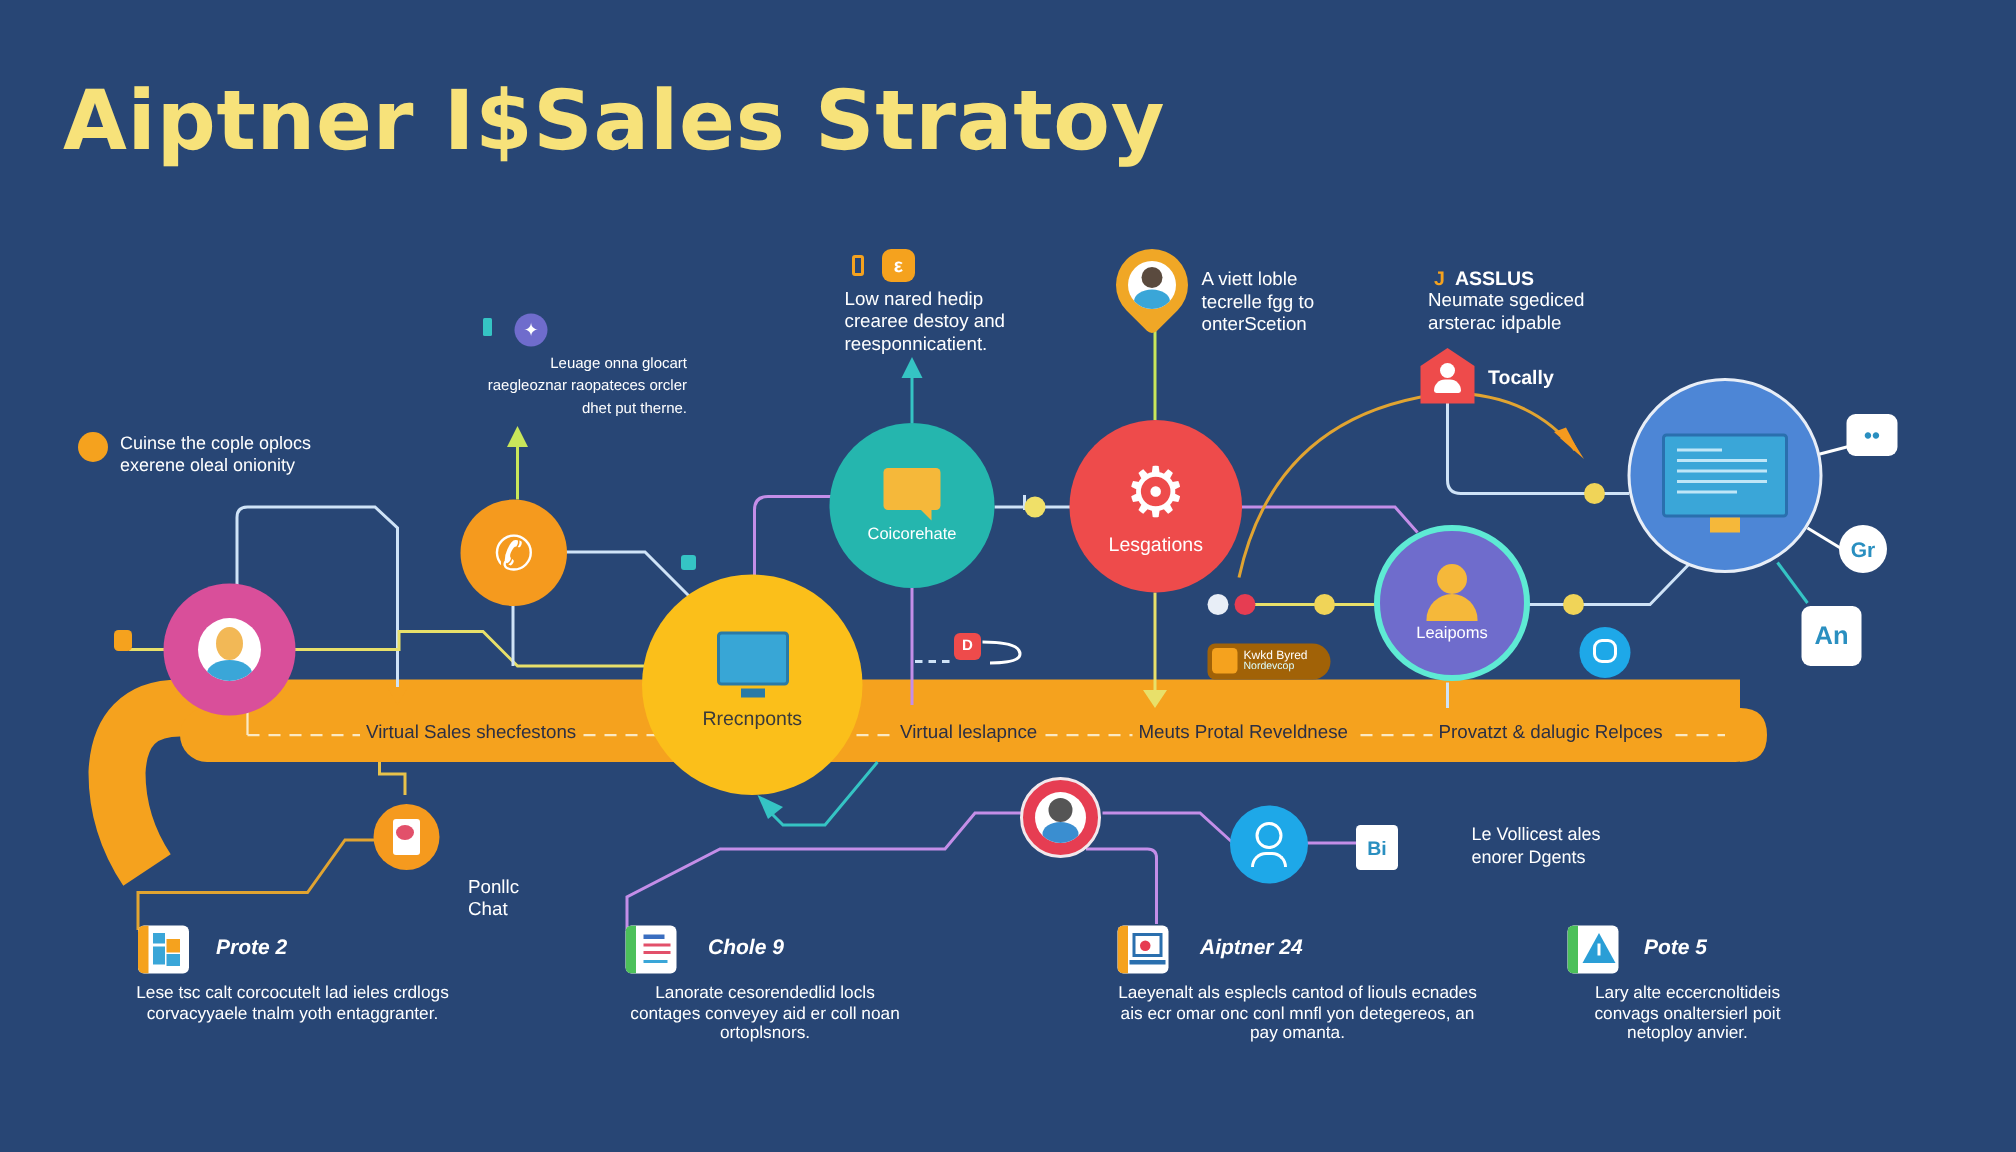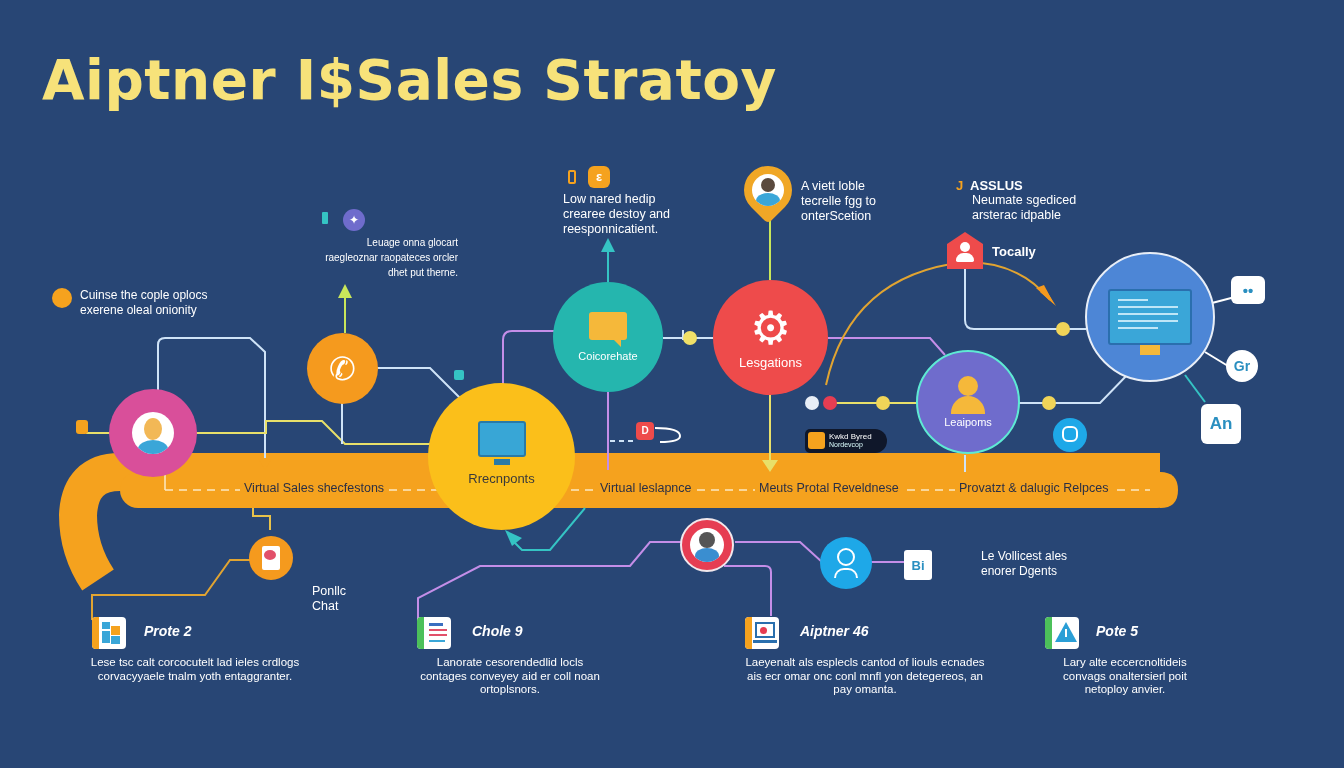--- a/index.html
+++ b/index.html
@@ -103,21 +103,21 @@
 
 <div class="abs" style="left:744px;top:166px;width:48px;height:48px;border-radius:50% 50% 50% 10%;background:#f0a726;transform:rotate(-45deg);"></div>
 <div class="abs dot" style="left:752px;top:174px;width:32px;height:32px;background:#fff;overflow:hidden;">
   <div style="position:absolute;left:9px;top:4px;width:14px;height:14px;border-radius:50%;background:#5a4a3e;"></div>
   <div style="position:absolute;left:4px;top:19px;width:24px;height:16px;border-radius:50%;background:#3aa6d8;"></div>
 </div>
 <div class="abs note" style="left:801px;top:179px;width:90px;font-size:12.5px;">A viett loble tecrelle fgg to onterScetion</div>
 
 <div class="abs" style="left:956px;top:178px;color:#f5a21e;font-size:13px;font-weight:bold;">J</div>
 <div class="abs note-title" style="left:970px;top:178px;font-size:13px;">ASSLUS</div>
-<div class="abs note" style="left:952px;top:193px;width:120px;font-size:12.5px;margin-left:20px;">Neumate sgediced arsterac idpable</div>
+<div class="abs note" style="left:952px;top:193px;width:120px;font-size:12.5px;">Neumate sgediced arsterac idpable</div>
 
 <div class="abs" style="left:947px;top:244px;width:36px;height:25px;background:#ee4b4b;">
   <div style="position:absolute;left:0;top:-12px;width:0;height:0;border-left:18px solid transparent;border-right:18px solid transparent;border-bottom:12px solid #ee4b4b;"></div>
   <div style="position:absolute;left:13px;top:-2px;width:10px;height:10px;border-radius:50%;background:#fff;"></div>
   <div style="position:absolute;left:9px;top:9px;width:18px;height:9px;border-radius:9px 9px 2px 2px;background:#fff;"></div>
 </div>
 <div class="abs note-title" style="left:992px;top:244px;font-size:13px;">Tocally</div>
 
 <div class="node" style="left:109px;top:389px;width:88px;height:88px;background:#d94f9a;">
   <div style="width:42px;height:42px;border-radius:50%;background:#fff;position:relative;overflow:hidden;">
@@ -153,27 +153,27 @@
   <div style="font-size:46px;color:#fff;line-height:1;">⚙</div>
   <div class="node-label" style="font-size:13px;">Lesgations</div>
 </div>
 
 <div class="abs dot" style="left:805px;top:396px;width:14px;height:14px;background:#e8eef7;"></div>
 <div class="abs dot" style="left:823px;top:396px;width:14px;height:14px;background:#e63d52;"></div>
 <div class="abs dot" style="left:876px;top:396px;width:14px;height:14px;background:#f0d458;"></div>
 <div class="abs dot" style="left:1042px;top:396px;width:14px;height:14px;background:#f0d458;"></div>
 <div class="abs dot" style="left:1056px;top:322px;width:14px;height:14px;background:#f0d458;"></div>
 
-<div class="abs" style="left:805px;top:429px;width:82px;height:24px;background:#0f172a;border-radius:5px 12px 12px 5px;">
+<div class="abs" style="left:805px;top:429px;width:82px;height:24px;background:#a16207;border-radius:5px 12px 12px 5px;">
   <div style="position:absolute;left:3px;top:3px;width:17px;height:17px;background:#f5a21e;border-radius:3px;"></div>
   <div style="position:absolute;left:24px;top:3px;font-size:8px;color:#fff;white-space:nowrap;">Kwkd Byred</div>
   <div style="position:absolute;left:24px;top:12px;font-size:7px;color:#dff;white-space:nowrap;">Nordevcop</div>
 </div>
 
-<div class="node" style="left:916px;top:350px;width:104px;height:104px;background:#6f6ccc;border:2px solid #5eead4;box-sizing:border-box;">
+<div class="node" style="left:916px;top:350px;width:104px;height:104px;background:#6f6ccc;border:4px solid #5eead4;box-sizing:border-box;">
   <div style="position:relative;width:40px;height:38px;">
     <div style="position:absolute;left:10px;top:0;width:20px;height:20px;border-radius:50%;background:#f5b83a;"></div>
     <div style="position:absolute;left:3px;top:20px;width:34px;height:18px;border-radius:17px 17px 0 0;background:#f5b83a;"></div>
   </div>
   <div class="node-label" style="font-size:11px;margin-top:2px;">Leaipoms</div>
 </div>
 
 <div class="abs dot" style="left:1053px;top:418px;width:34px;height:34px;background:#1ea8e8;">
   <div style="position:absolute;left:9px;top:8px;width:16px;height:16px;border:2px solid #fff;border-radius:6px;box-sizing:border-box;"></div>
 </div>
@@ -244,21 +244,21 @@
 </div>
 <div class="card-title" style="left:472px;top:623px;">Chole 9</div>
 <div class="card-desc" style="left:415px;top:656px;width:190px;">Lanorate cesorendedlid locls contages conveyey aid er coll noan ortoplsnors.</div>
 
 <div class="card-icon" style="left:745px;top:617px;">
   <div class="stripe" style="background:#f5a21e;"></div>
   <div style="position:absolute;left:10px;top:5px;width:20px;height:16px;border:2px solid #2a6fae;box-sizing:border-box;"></div>
   <div style="position:absolute;left:15px;top:10px;width:7px;height:7px;border-radius:50%;background:#e63d52;"></div>
   <div style="position:absolute;left:8px;top:23px;width:24px;height:3px;background:#2a6fae;"></div>
 </div>
-<div class="card-title" style="left:800px;top:623px;">Aiptner 46</div>
+<div class="card-title" style="left:800px;top:623px;">Aiptner 24</div>
 <div class="card-desc" style="left:745px;top:656px;width:240px;">Laeyenalt als esplecls cantod of liouls ecnades ais ecr omar onc conl mnfl yon detegereos, an pay omanta.</div>
 
 <div class="card-icon" style="left:1045px;top:617px;">
   <div class="stripe" style="background:#4cc05a;"></div>
   <div style="position:absolute;left:10px;top:5px;width:0;height:0;border-left:11px solid transparent;border-right:11px solid transparent;border-bottom:20px solid #2a9ed6;"></div>
   <div style="position:absolute;left:20px;top:12px;width:2px;height:8px;background:#fff;"></div>
 </div>
 <div class="card-title" style="left:1096px;top:623px;">Pote 5</div>
 <div class="card-desc" style="left:1045px;top:656px;width:160px;">Lary alte eccercnoltideis convags onaltersierl poit netoploy anvier.</div>
 

